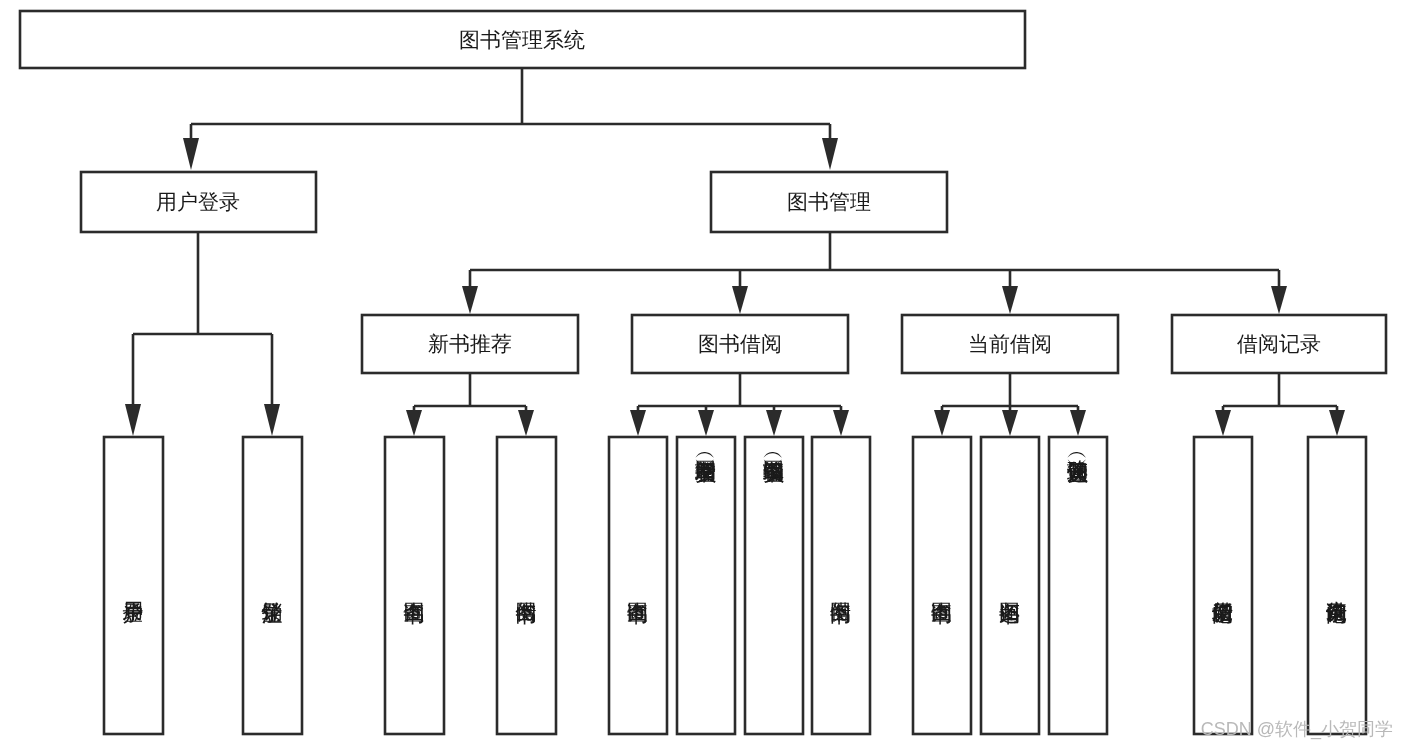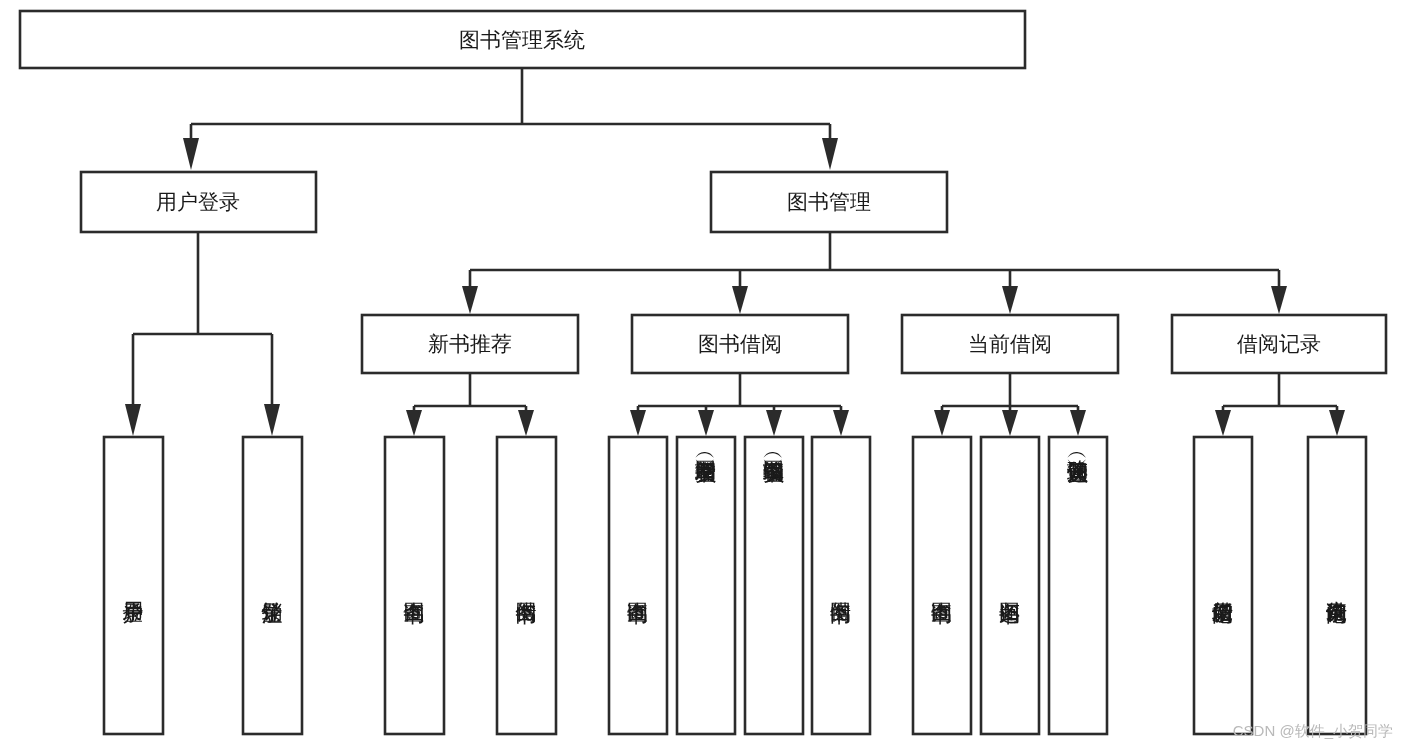--- a/index.html
+++ b/index.html
@@ -64,21 +64,21 @@
     color: #1a1a1a;
     white-space: nowrap;
     letter-spacing: 0.5px;
     line-height: 1;
   }
   .watermark {
     position: absolute;
     right: 12px;
     bottom: 6px;
     font-family: "Liberation Sans", "DejaVu Sans", sans-serif;
-    font-size: 15px;
+    font-size: 18px;
     color: #b9b9b9;
     white-space: nowrap;
     user-select: none;
   }
 </style>
 </head>
 <body>
 
 <div id="diagram-root">
 

